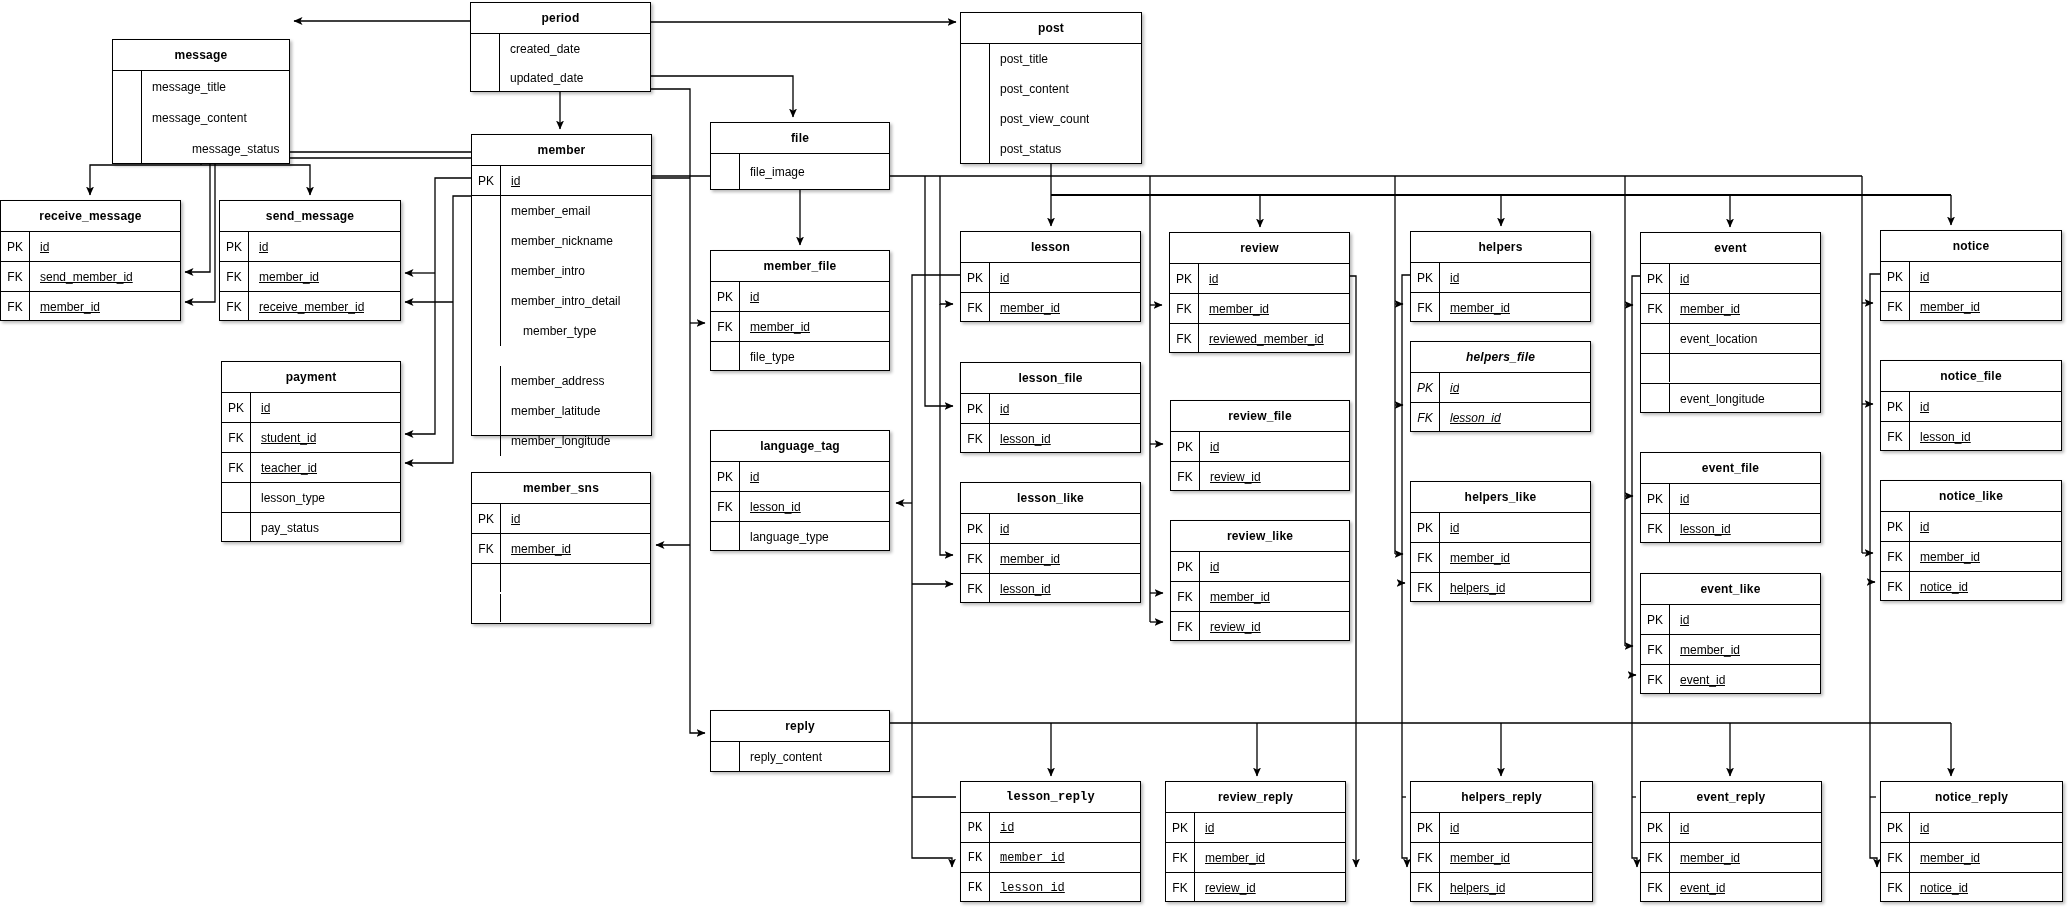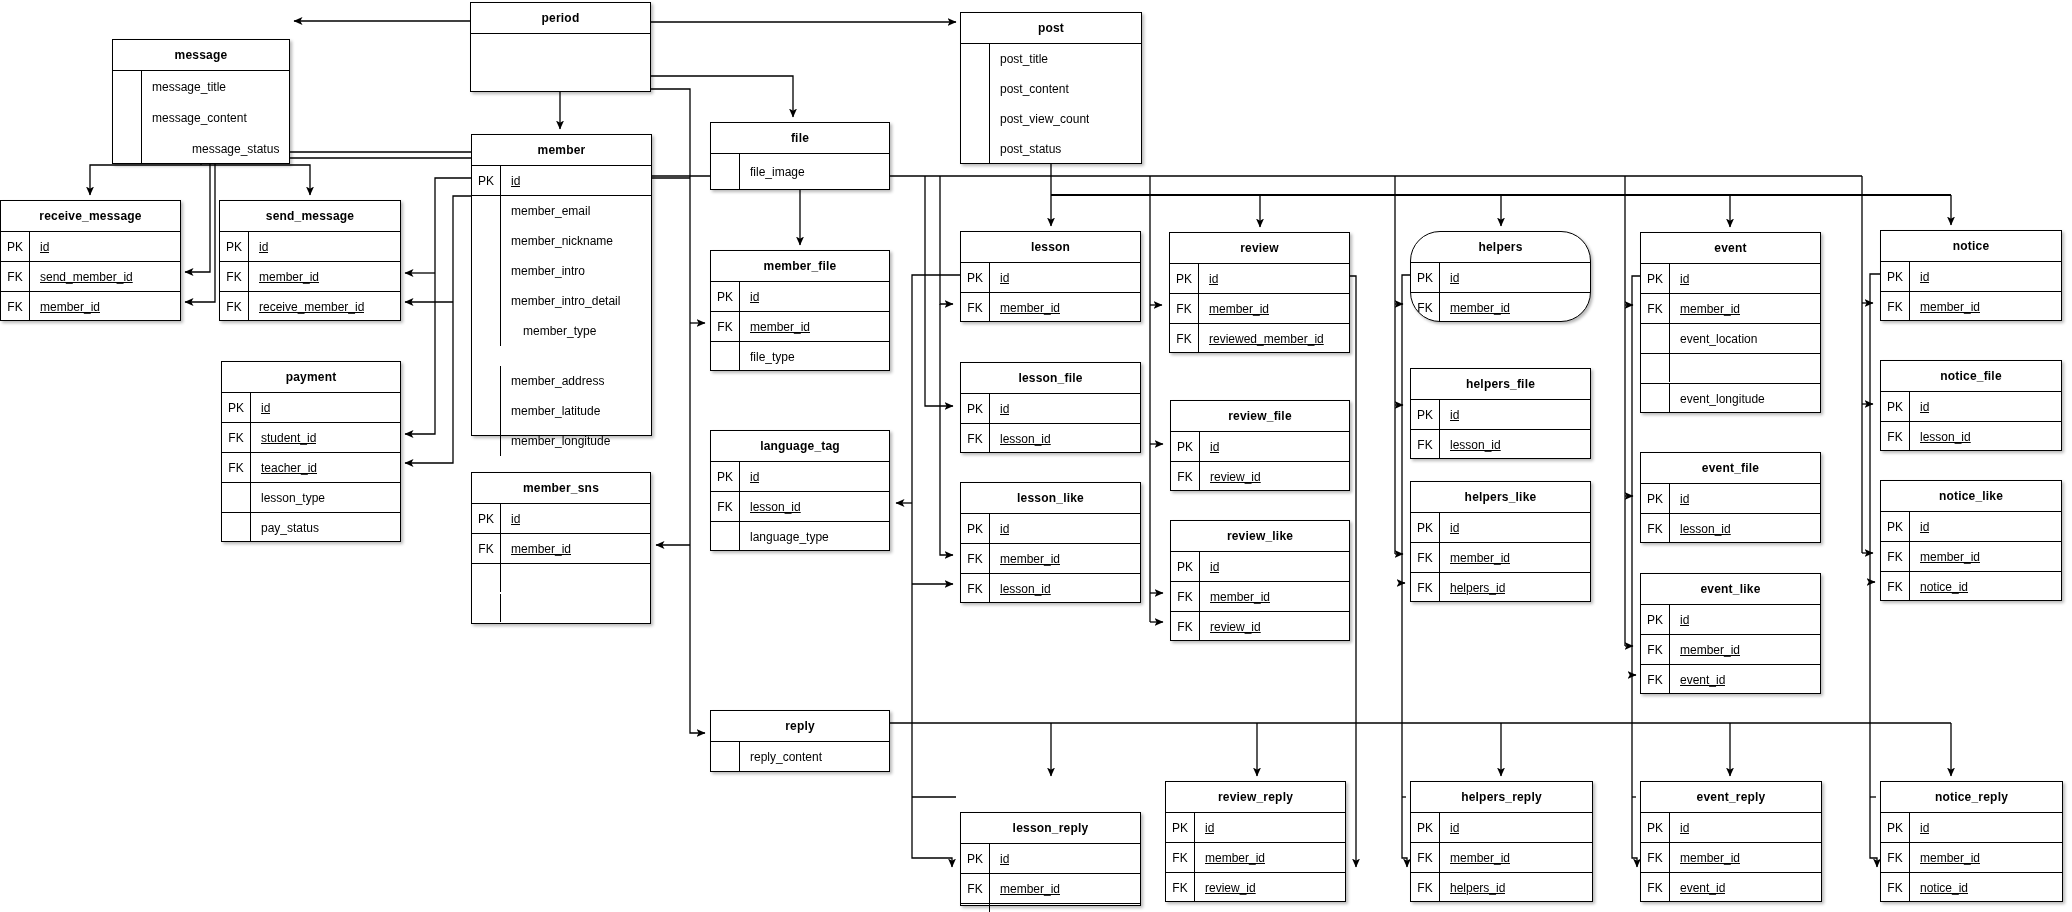--- a/index.html
+++ b/index.html
@@ -114,20 +114,30 @@
           <div class="fcell">message_content</div>
         </div>
         <div class="erow" style="height: 31px; gap: 40px;">
           <div class="kcell"></div>
           <div class="fcell">message_status</div>
         </div>
       </div>
     </div>
     <div class="entity" style="left: 470px; top: 2px; width: 181px; height: 90px;">
       <div class="entity-title">period</div>
+      <div class="rowwrap">
+        <div class="erow" style="height: 29px;">
+          <div class="kcell"></div>
+          <div class="fcell">created_date</div>
+        </div>
+        <div class="erow" style="height: 29px;">
+          <div class="kcell"></div>
+          <div class="fcell">updated_date</div>
+        </div>
+      </div>
     </div>
     <div class="entity" style="left: 960px; top: 12px; width: 182px; height: 152px;">
       <div class="entity-title">post</div>
       <div class="rowwrap">
         <div class="erow" style="height: 30px;">
           <div class="kcell"></div>
           <div class="fcell">post_title</div>
         </div>
         <div class="erow" style="height: 30px;">
           <div class="kcell"></div>
@@ -399,34 +409,34 @@
         <div class="erow bordered" style="height: 29px;">
           <div class="kcell">FK</div>
           <div class="fcell u">member_id</div>
         </div>
         <div class="erow" style="height: 29px;">
           <div class="kcell">FK</div>
           <div class="fcell u">review_id</div>
         </div>
       </div>
     </div>
-    <div class="entity" style="left: 1410px; top: 231px; width: 181px; height: 91px; border-radius: 30px;">
+    <div class="entity" style="left: 1410px; top: 231px; width: 181px; height: 91px;">
       <div class="entity-title">helpers</div>
       <div class="rowwrap">
         <div class="erow bordered" style="height: 29px;">
           <div class="kcell">PK</div>
           <div class="fcell u">id</div>
         </div>
         <div class="erow" style="height: 29px;">
           <div class="kcell">FK</div>
           <div class="fcell u">member_id</div>
         </div>
       </div>
     </div>
-    <div class="entity" style="left: 1410px; top: 368px; width: 181px; height: 91px;">
+    <div class="entity" style="left: 1410px; top: 341px; width: 181px; height: 91px; font-style: italic;">
       <div class="entity-title">helpers_file</div>
       <div class="rowwrap">
         <div class="erow bordered" style="height: 29px;">
           <div class="kcell">PK</div>
           <div class="fcell u">id</div>
         </div>
         <div class="erow" style="height: 29px;">
           <div class="kcell">FK</div>
           <div class="fcell u">lesson_id</div>
         </div>
@@ -540,21 +550,21 @@
         <div class="erow bordered" style="height: 29px;">
           <div class="kcell">FK</div>
           <div class="fcell u">member_id</div>
         </div>
         <div class="erow" style="height: 29px;">
           <div class="kcell">FK</div>
           <div class="fcell u">notice_id</div>
         </div>
       </div>
     </div>
-    <div class="entity" style="left: 960px; top: 812px; width: 181px; height: 94px;">
+    <div class="entity" style="left: 960px; top: 781px; width: 181px; height: 121px; font-family: Liberation Mono, monospace;">
       <div class="entity-title">lesson_reply</div>
       <div class="rowwrap">
         <div class="erow bordered" style="height: 29px;">
           <div class="kcell">PK</div>
           <div class="fcell u">id</div>
         </div>
         <div class="erow bordered" style="height: 29px;">
           <div class="kcell">FK</div>
           <div class="fcell u">member_id</div>
         </div>

